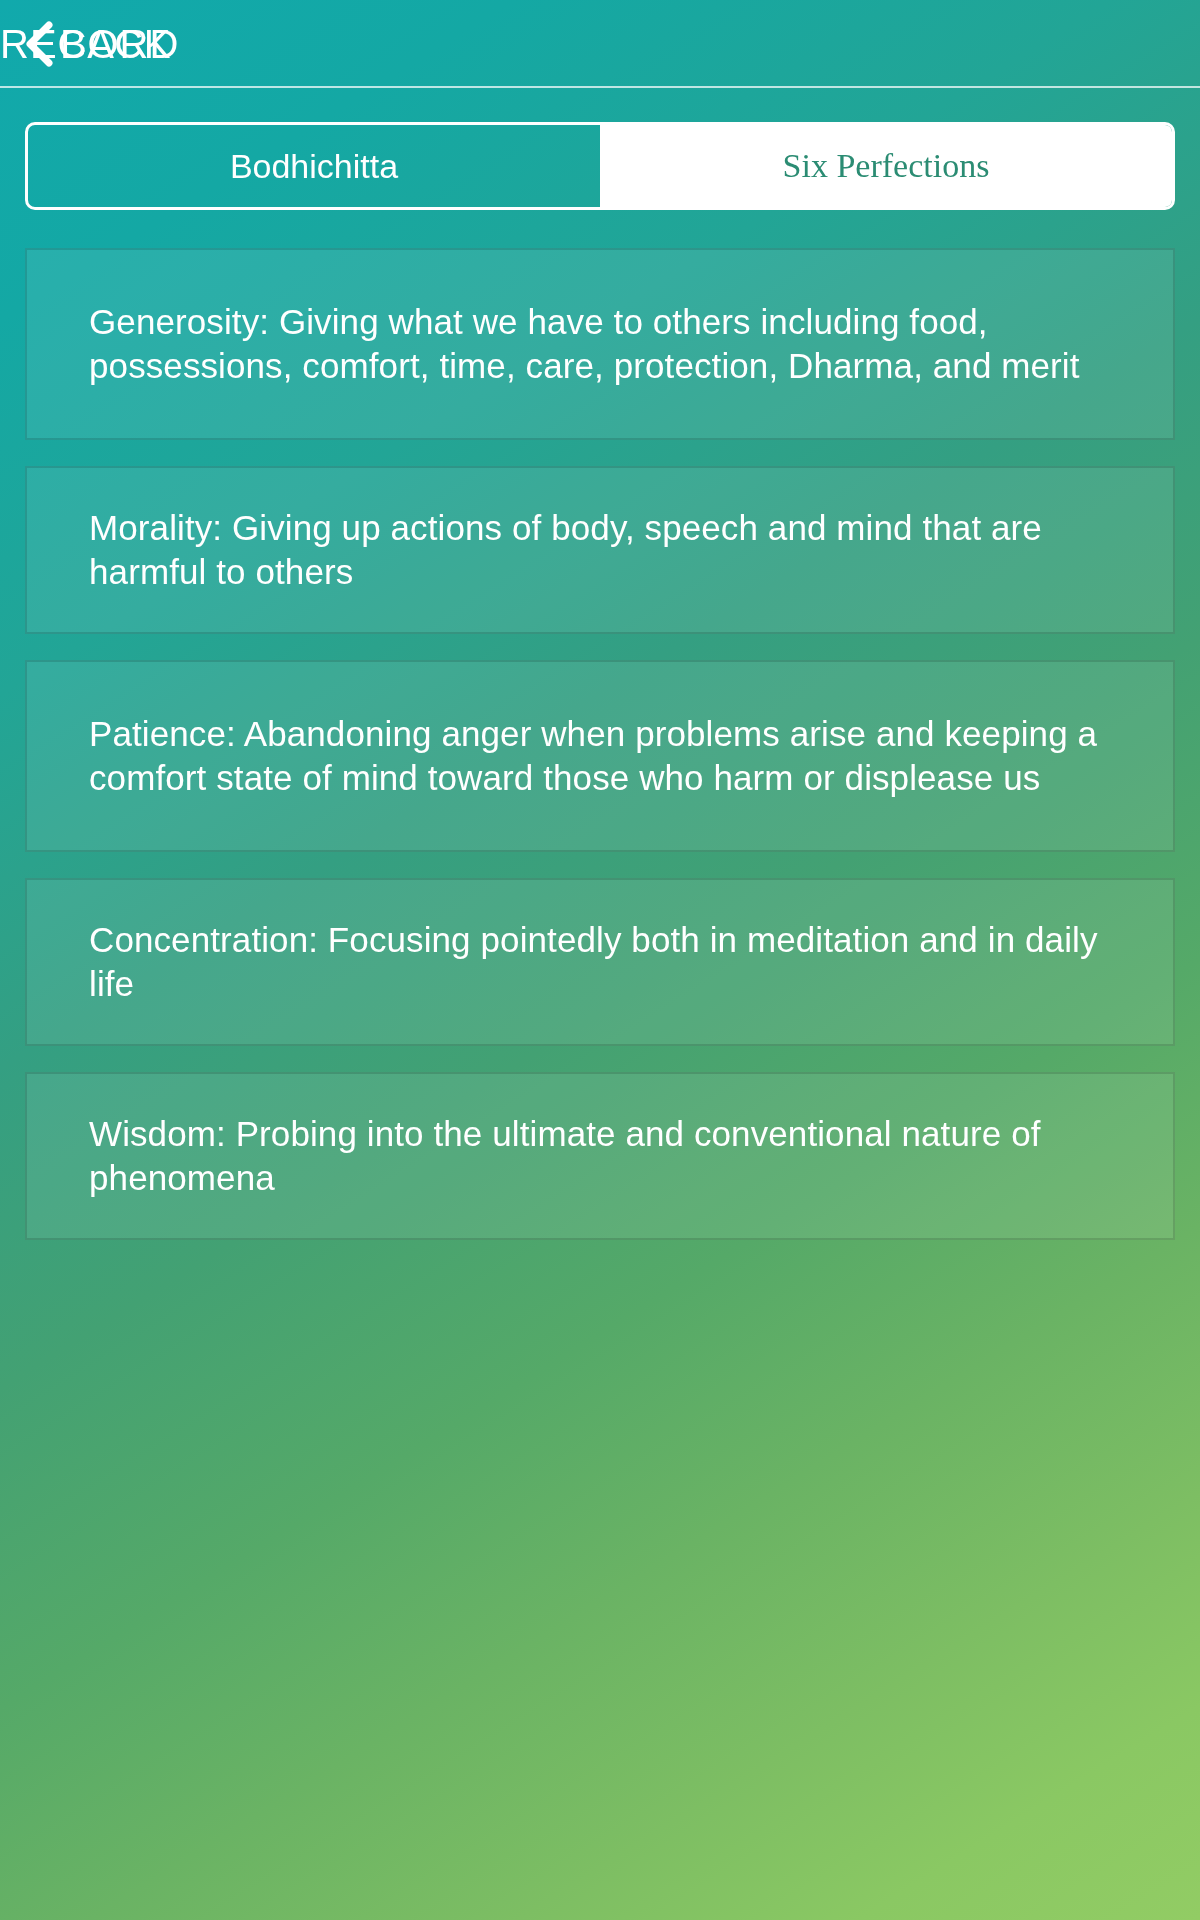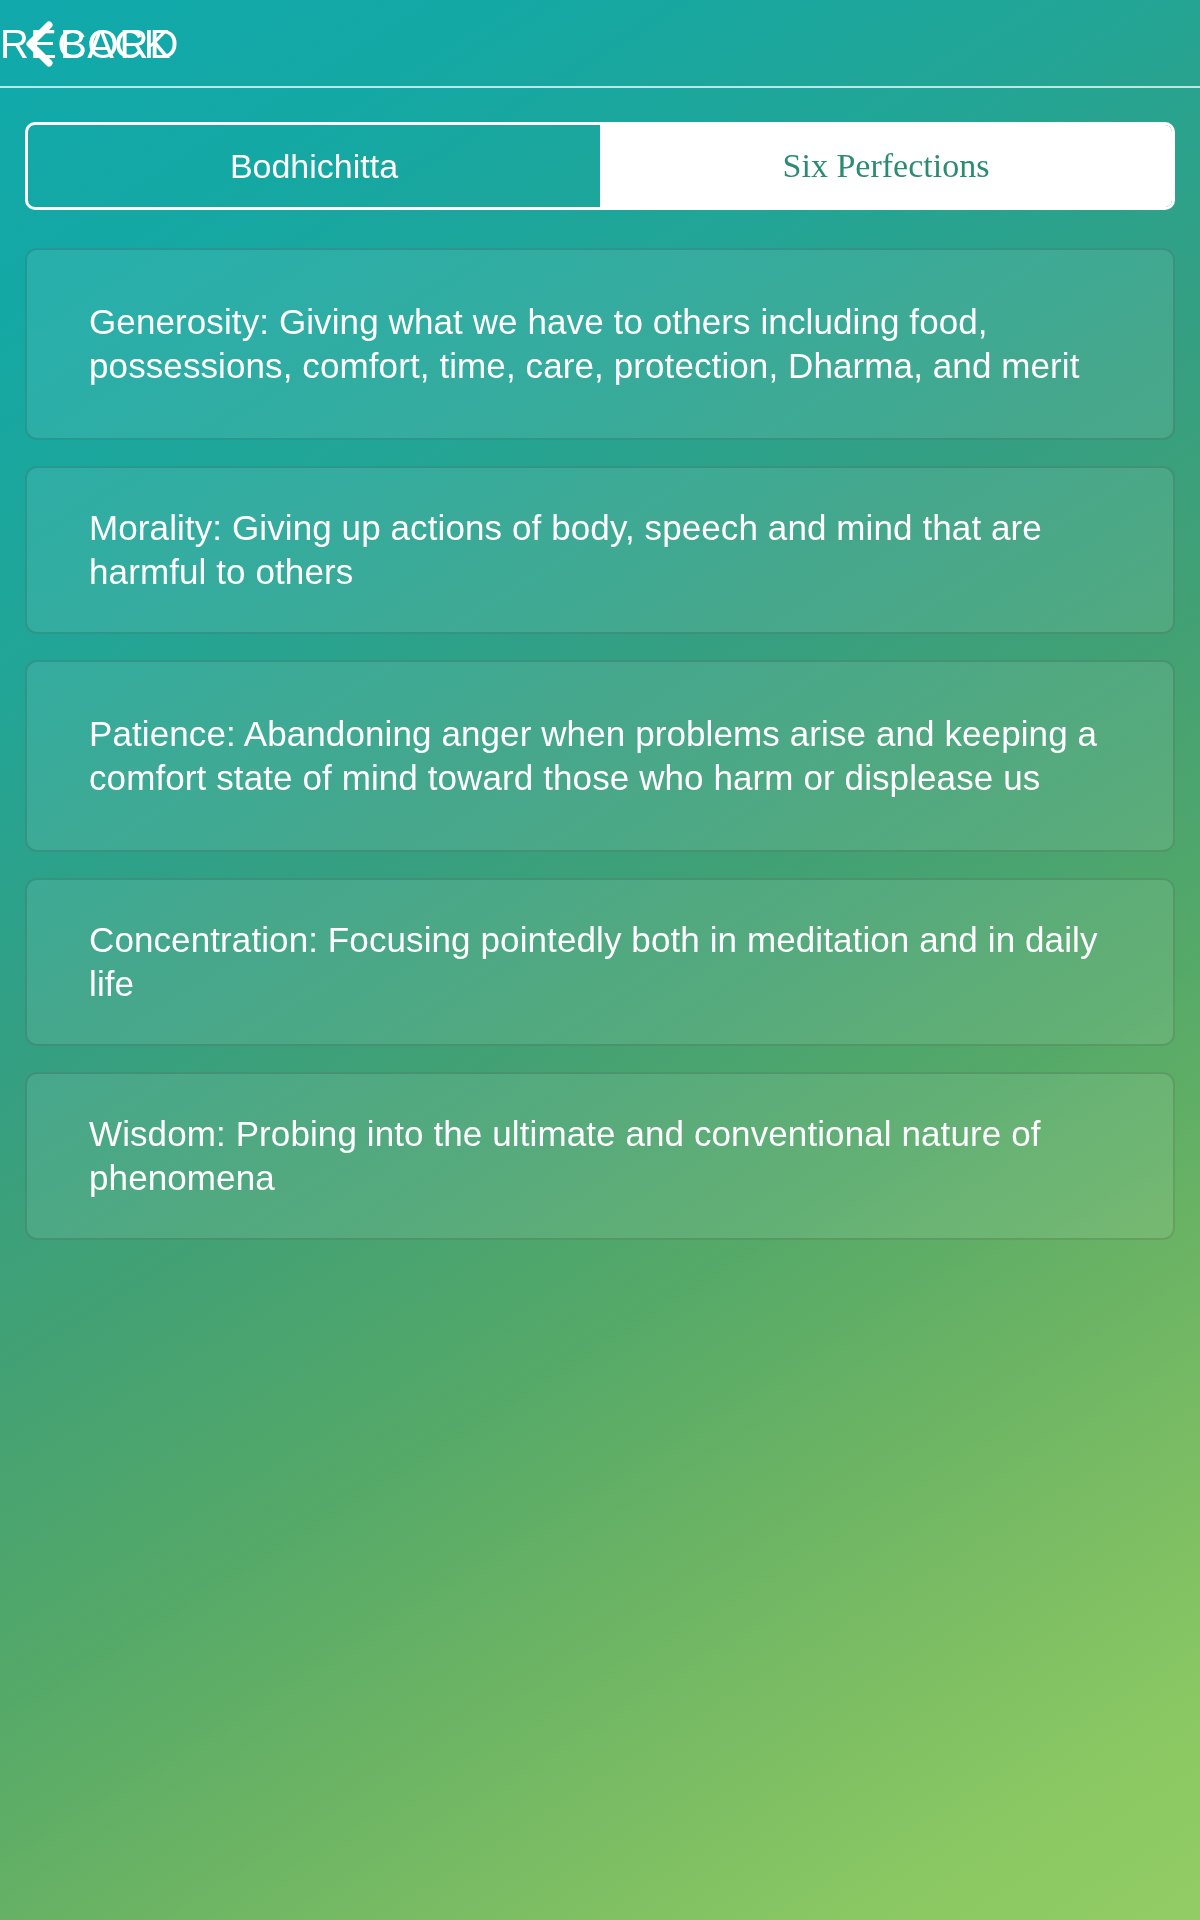--- a/index.html
+++ b/index.html
@@ -125,21 +125,21 @@
     position: absolute;
     top: 248px;
     left: 25px;
     width: 1150px;
   }
   .card {
     position: relative;
     width: 1150px;
     background: rgba(255,255,255,0.085);
     border: 2px solid rgba(0,0,0,0.13);
-    border-radius: 12px;
+    border-radius: 0;
     margin-bottom: 26px;
     display: flex;
     align-items: center;
     padding: 0 62px 0 62px;
     cursor: pointer;
   }
   .card-text {
     font-size: 35px;
     line-height: 1.27;
     color: #ffffff;

